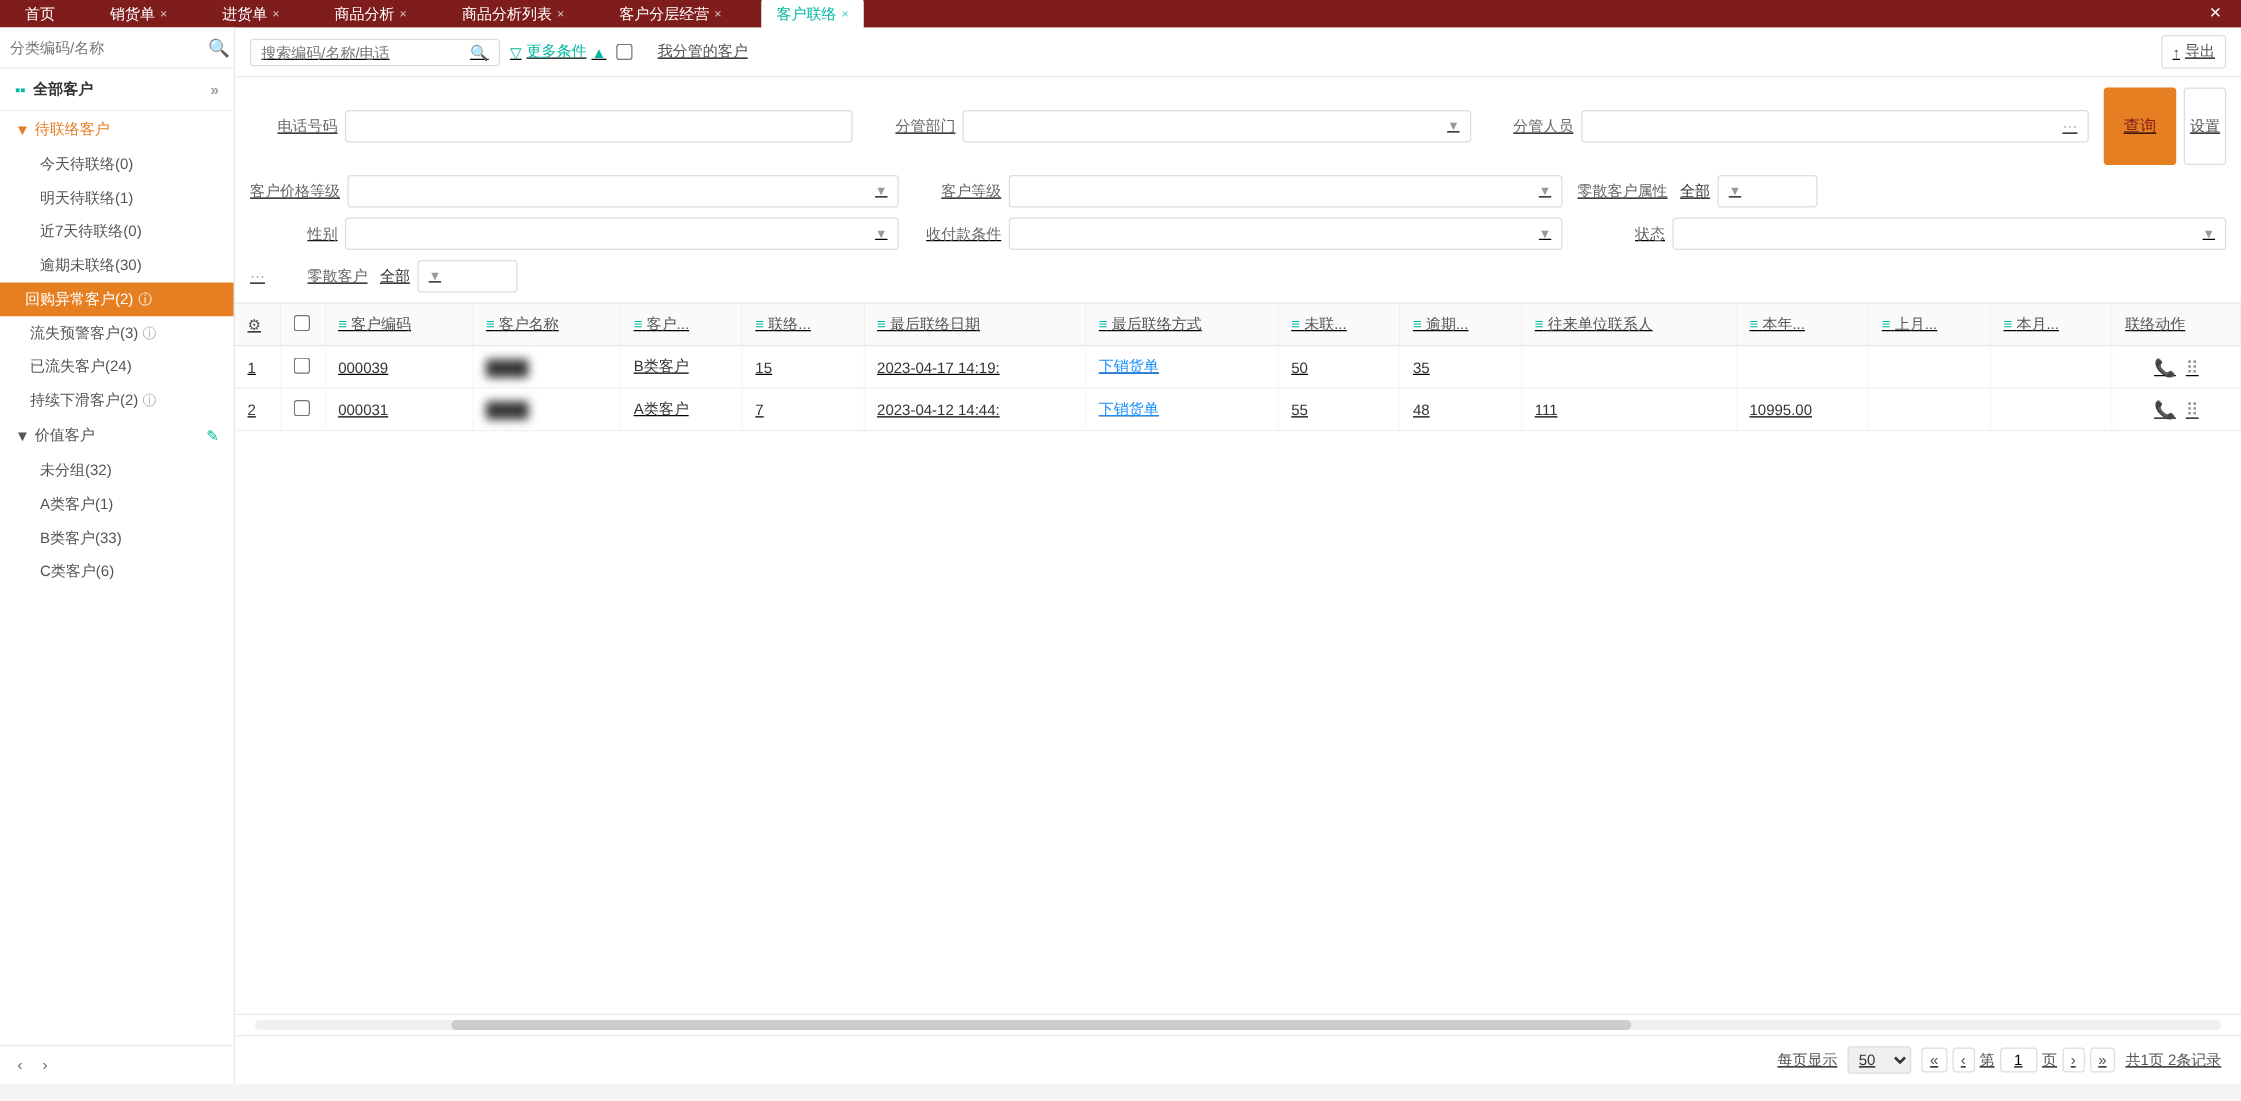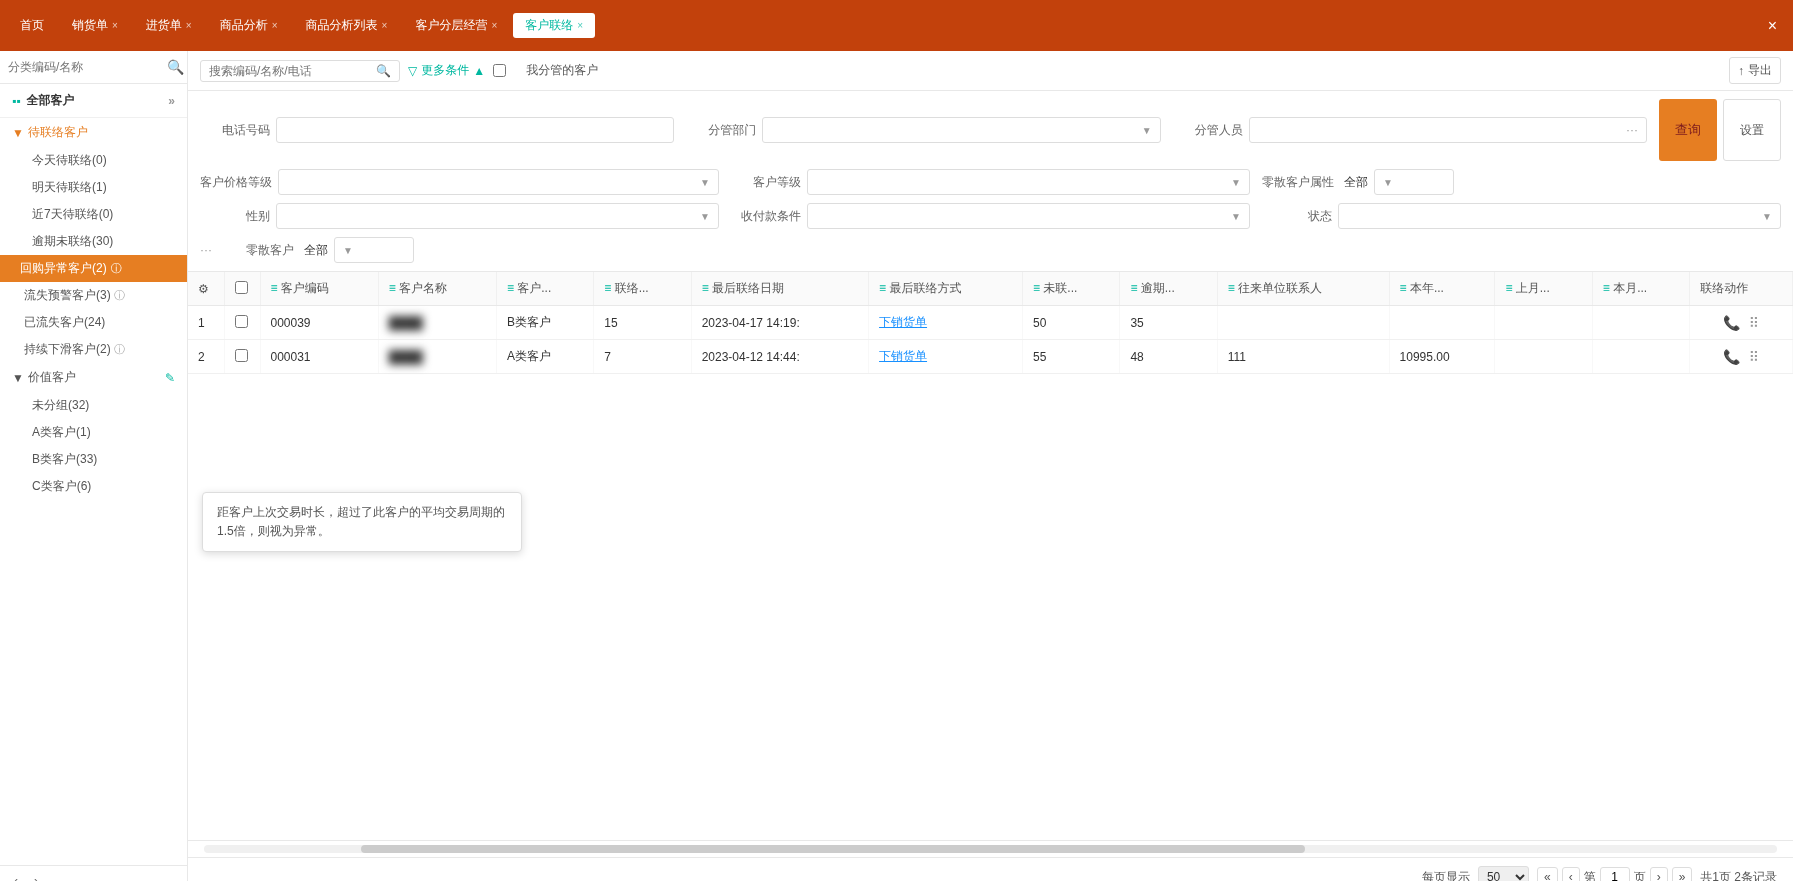--- a/index.html
+++ b/index.html
@@ -1,22 +1,22 @@
 <!DOCTYPE html>
 <html><head>
   <meta charset="utf-8">
   <style>
     * { box-sizing: border-box; margin: 0; padding: 0; font-family: 'Microsoft YaHei', Arial, sans-serif; font-size: 12px; }
     body { background: #f5f5f5; overflow: hidden; width: 1793px; height: 881px; }
 
     
     .top-nav {
       display: flex; align-items: center;
-      background: #c2410c; height: 51px; padding: 0 8px;
-      color: white; gap: 4px;
+      background: #7f1d1d; height: 22px; padding: 0 8px;
+      color: white; gap: 20px;
     }
     .nav-item {
       padding: 4px 12px; cursor: pointer; color: white;
       border-radius: 3px; white-space: nowrap;
       display: flex; align-items: center; gap: 4px;
     }
     .nav-item.active { background: white; color: #00b8a0; }
     .nav-close { font-size: 10px; opacity: 0.7; cursor: pointer; }
     .nav-spacer { flex: 1; }
     .nav-x { color: white; cursor: pointer; font-size: 16px; padding: 4px 8px; }
@@ -62,21 +62,21 @@
     }
     .sidebar-group-header-left { display: flex; align-items: center; gap: 4px; }
     .sidebar-active-item {
       padding: 5px 12px 5px 20px; cursor: pointer; color: white;
       background: #e67e22; display: flex; align-items: center; gap: 4px;
       position: relative;
     }
     .sidebar-scroll { flex: 1; overflow-y: auto; }
 
     
-    .content { flex: 1; display: flex; flex-direction: column; overflow: hidden; }
+    .content { flex: 1; display: flex; flex-direction: column; overflow: hidden; text-decoration: underline; }
 
     
     .filter-bar {
       background: white; border-bottom: 1px solid #e8e8e8;
       padding: 6px 12px; display: flex; align-items: center; gap: 8px;
     }
     .search-box {
       display: flex; align-items: center; border: 1px solid #ddd;
       border-radius: 3px; padding: 3px 8px; gap: 4px; width: 200px;
     }
@@ -108,21 +108,21 @@
     }
     .filter-input-text { color: #999; font-size: 12px; }
     .dropdown-arrow { color: #999; font-size: 10px; }
     .action-buttons { display: flex; gap: 6px; }
     .btn-query {
       background: #e67e22; color: #7f1d1d; border: none; border-radius: 3px;
       padding: 22px 16px; cursor: pointer; font-size: 13px;
     }
     .btn-settings {
       background: white; color: #555; border: 1px solid #ddd; border-radius: 3px;
-      padding: 5px 16px; cursor: pointer; font-size: 12px;
+      padding: 5px 4px; cursor: pointer; font-size: 12px;
     }
     .filter-dots { color: #999; cursor: pointer; }
 
     
     .table-area { flex: 1; overflow: auto; background: white; position: relative; }
     .data-table { width: 100%; border-collapse: collapse; min-width: 1400px; }
     .data-table th {
       background: #fafafa; border-bottom: 1px solid #e8e8e8; border-right: 1px solid #f0f0f0;
       padding: 8px 10px; text-align: left; color: #555; font-weight: normal;
       white-space: nowrap; position: sticky; top: 0; z-index: 1;
@@ -401,23 +401,20 @@
           <span style="color:#333;margin-left:4px;">全部</span>
           <div class="filter-input" style="max-width:80px;">
             <span class="dropdown-arrow">▼</span>
           </div>
         </div>
       </div>
     </div>
 
     <div style="flex:1; display:flex; flex-direction:column; overflow:hidden; position:relative;">
 
-      <div class="tooltip-box">
-        <span>距客户上次交易时长，超过了此客户的平均交易周期的1.5倍，则视为异常。</span>
-      </div>
 
       <div class="table-area">
         <table class="data-table">
           <thead>
             <tr>
               <th class="col-settings">
                 <span>⚙</span>
               </th>
               <th class="col-checkbox">
                 <input type="checkbox" style="">

